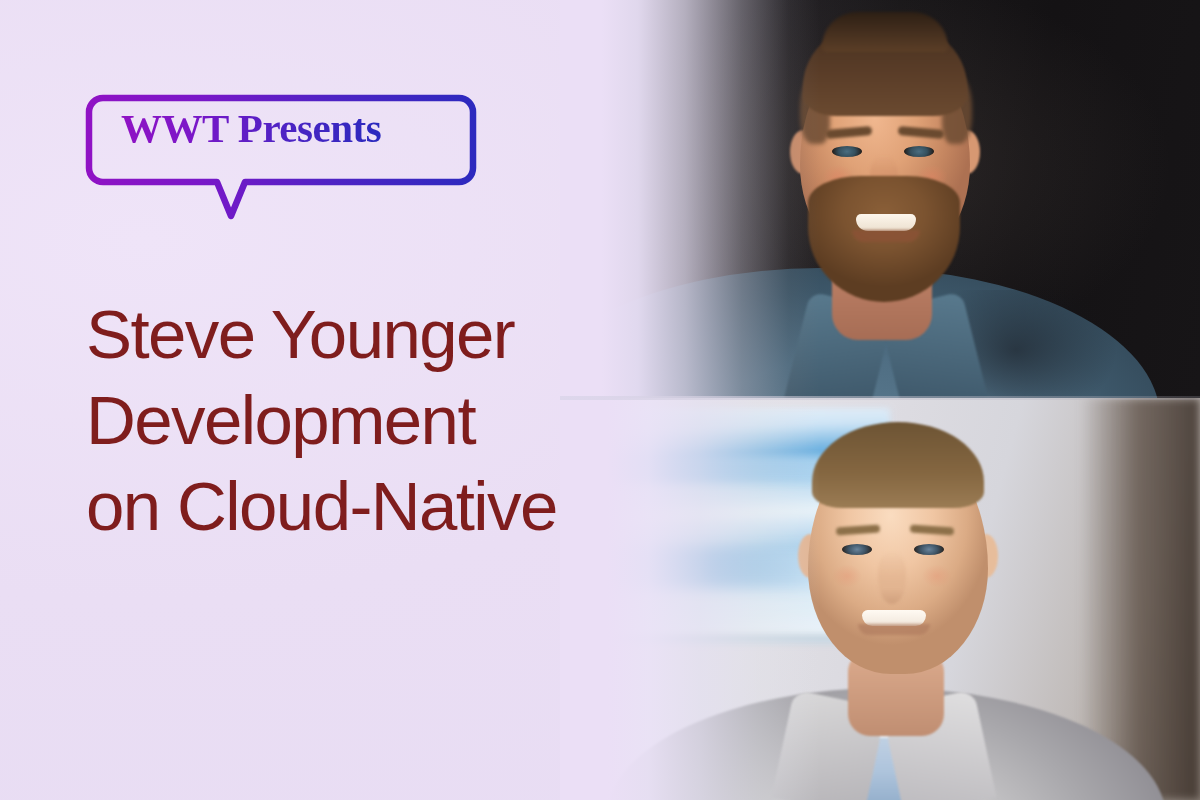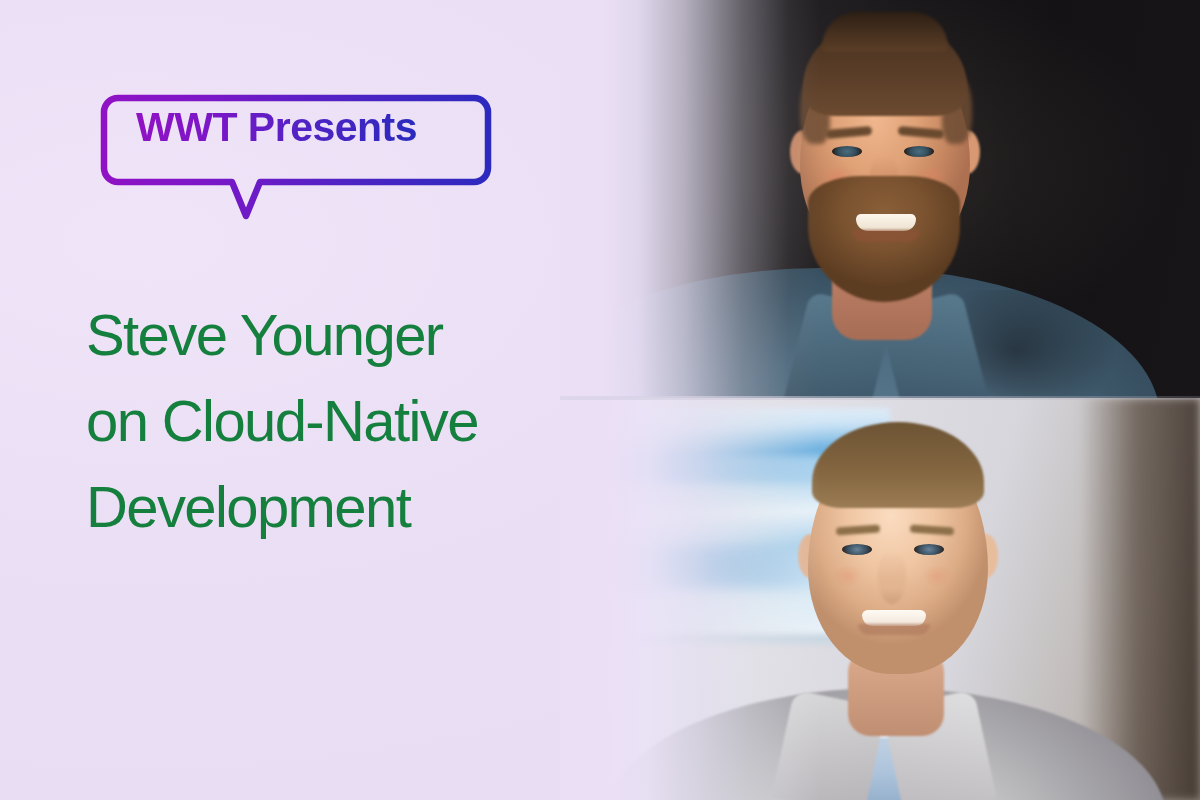--- a/index.html
+++ b/index.html
@@ -376,24 +376,25 @@
   .seam {
     position: absolute;
     left: 0; top: 396px;
     width: 640px; height: 4px;
     background: linear-gradient(90deg, rgba(220,214,235,.9) 0%, rgba(200,198,210,.55) 40%, rgba(160,158,168,.25) 100%);
   }
 
   
   .logo {
     position: absolute;
-    left: 100px;
+    left: 85px;
     top: 78px;
     width: 400px;
     height: 150px;
+    font-family: Liberation Serif, serif;
   }
   .logo svg { display: block; overflow: visible; }
   .logo-text {
     position: absolute;
     left: 36px;
     top: 26px;
     font-size: 41px;
     font-weight: 700;
     letter-spacing: -0.5px;
     background: linear-gradient(90deg, #9012C4 0%, #7A17C8 28%, #4E23C4 62%, #2A2ABE 100%);
@@ -402,22 +403,22 @@
     color: transparent;
     white-space: nowrap;
   }
 
   
   .headline {
     position: absolute;
     left: 86px;
     top: 292px;
     width: 580px;
-    color: #15803d;
-    font-size: 58px;
+    color: #7f1d1d;
+    font-size: 69px;
     font-weight: 400;
     line-height: 86px;
     letter-spacing: -1.6px;
   }
   .headline .line { display: block; white-space: nowrap; }
 </style>
 </head>
 <body>
 
 <div class="canvas">
@@ -498,17 +499,17 @@
       </defs>
       <g>
         <path d="M18 20 H374 A14 14 0 0 1 388 34 V90 A14 14 0 0 1 374 104 H160 L146 138 L132 104 H18 A14 14 0 0 1 4 90 V34 A14 14 0 0 1 18 20 Z" stroke="url(#bubbleGrad)" stroke-width="6.5" stroke-linejoin="round" stroke-linecap="round" fill="none"></path>
       </g>
     </svg>
     <div class="logo-text">WWT Presents</div>
   </div>
 
   <div class="headline">
     <span class="line">Steve Younger</span>
+    <span class="line">Development</span>
     <span class="line">on Cloud-Native</span>
-    <span class="line">Development</span>
   </div>
 
 </div>
 
 </body></html>

